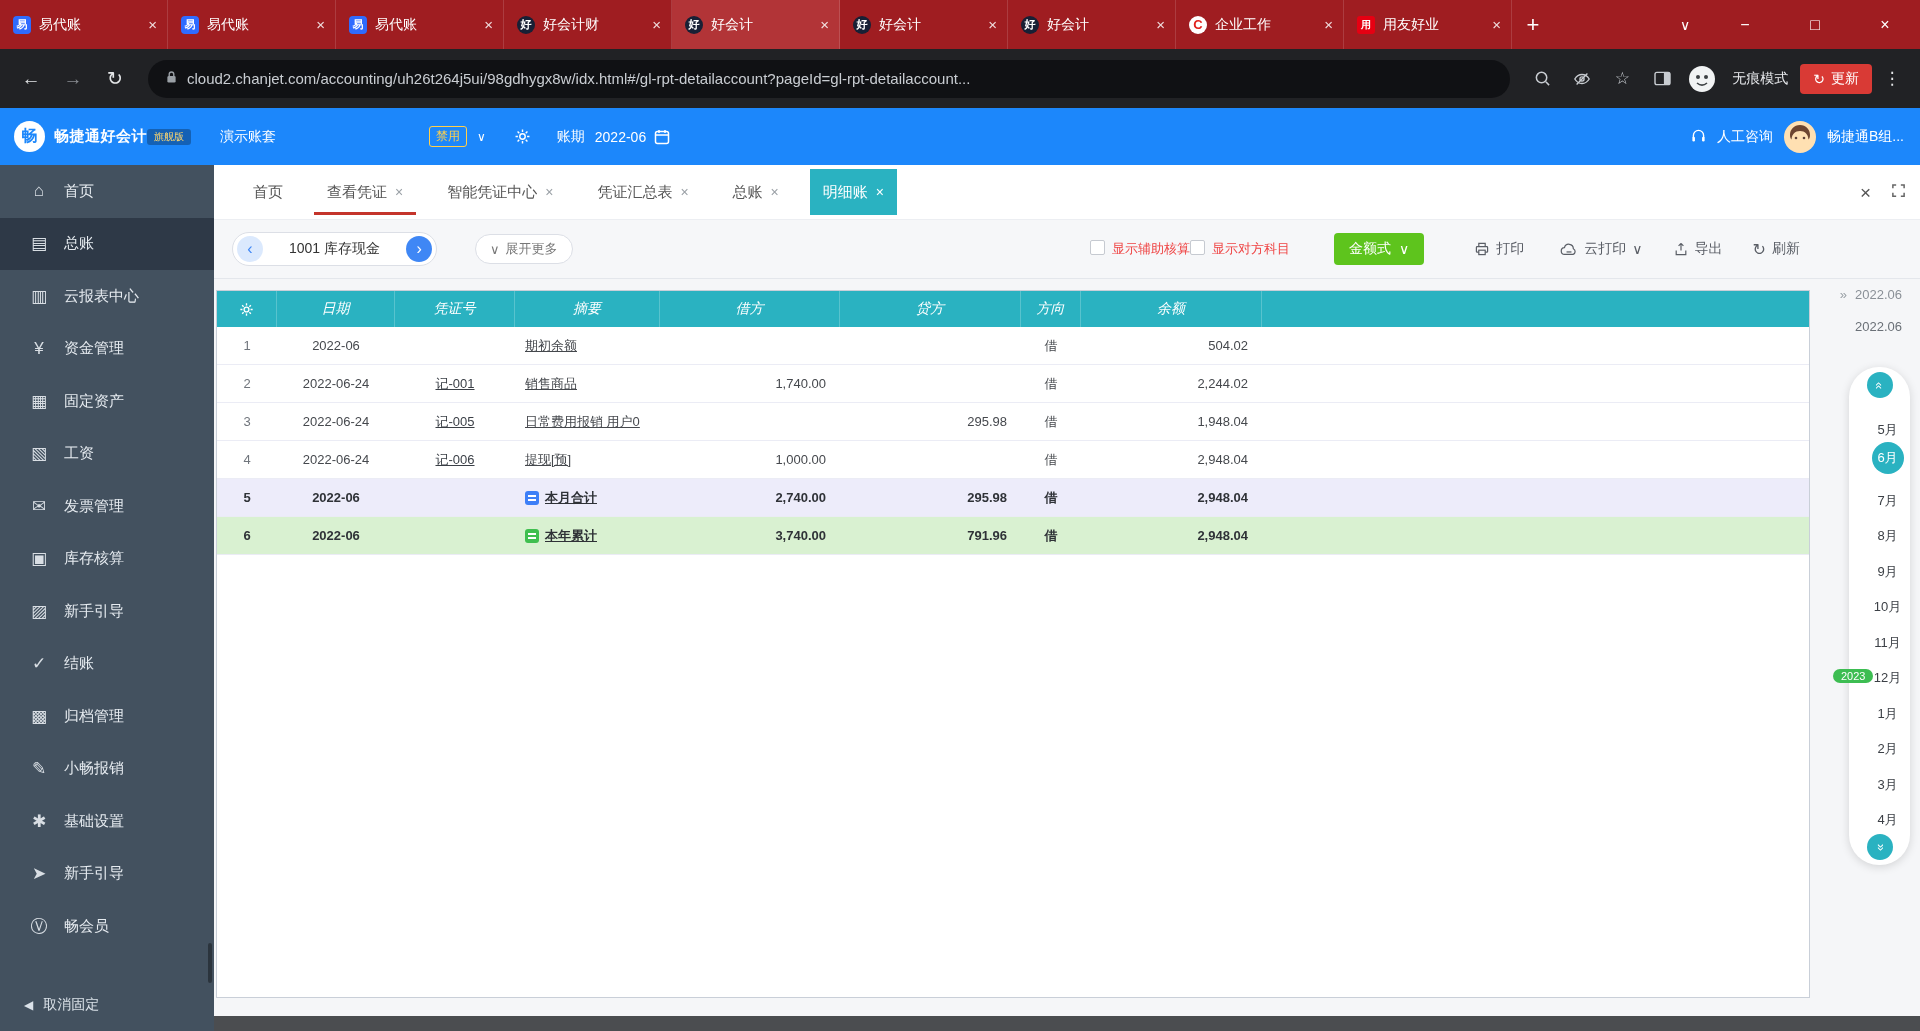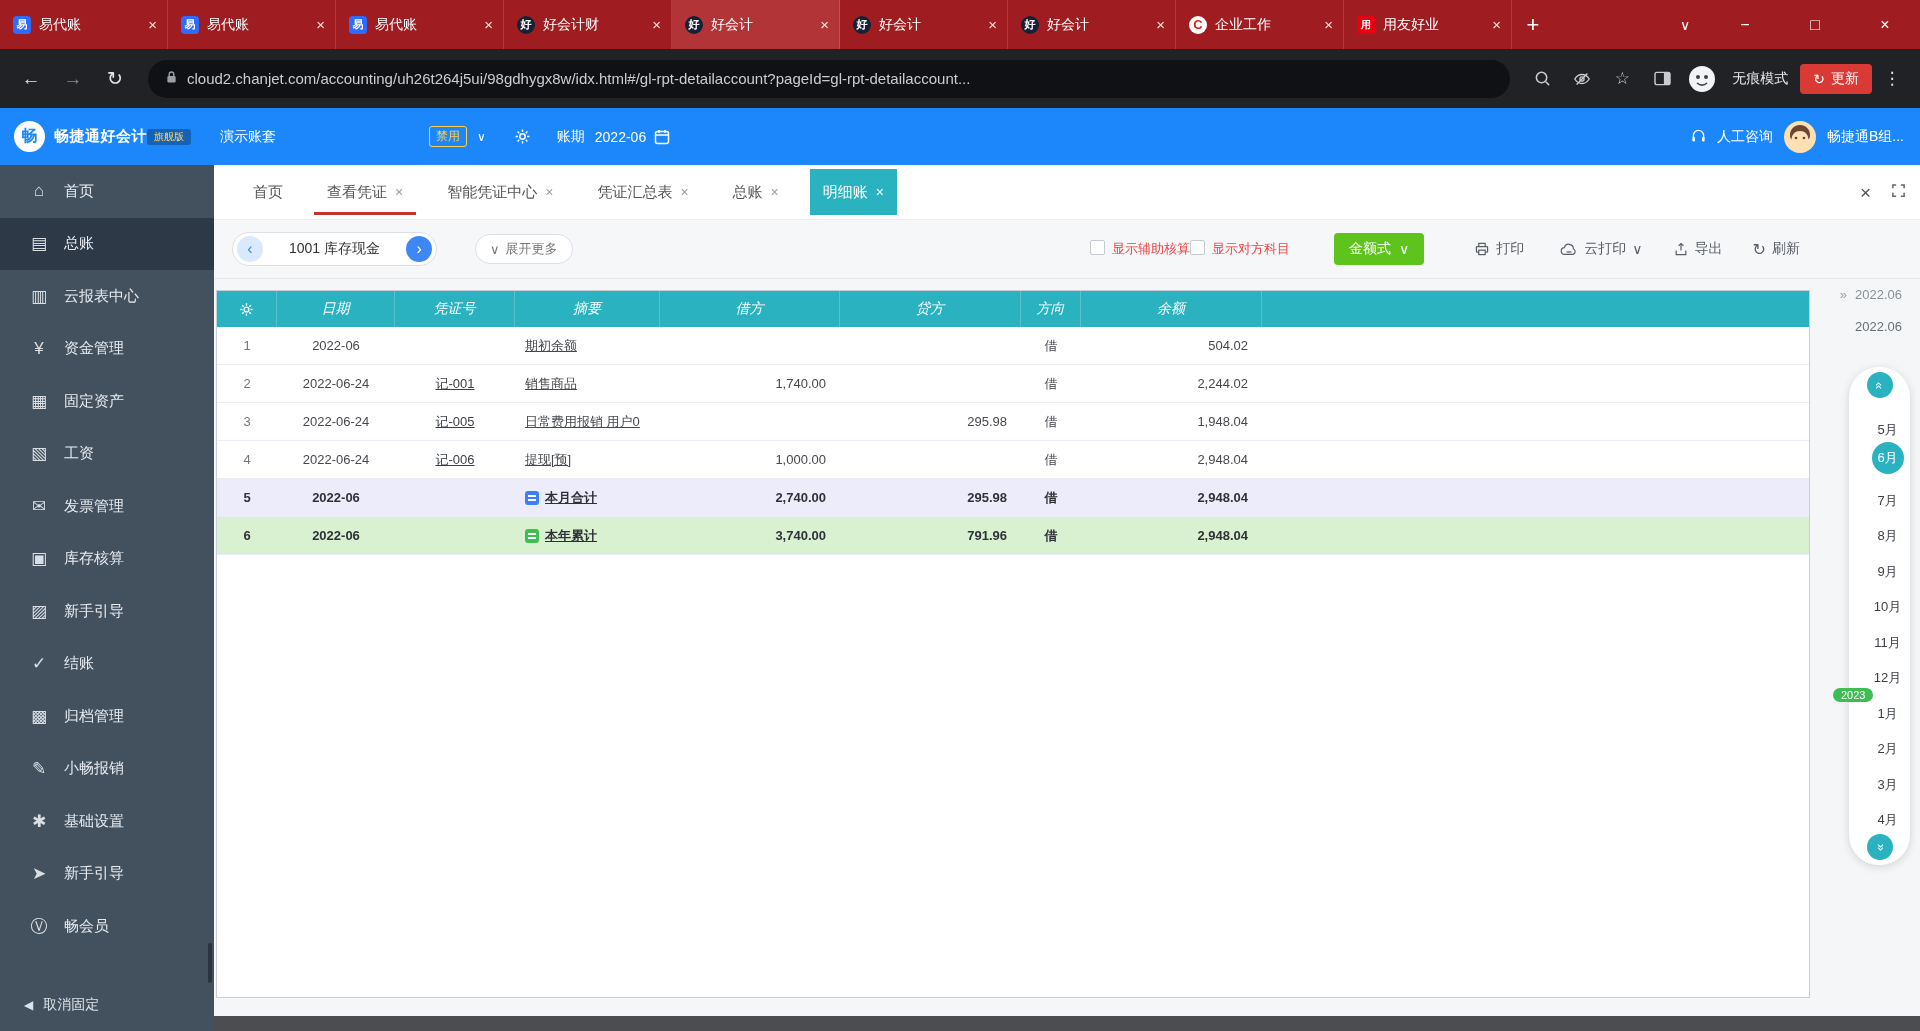--- a/index.html
+++ b/index.html
@@ -112,21 +112,21 @@
 .collapse-ic { font-size:13px; color:#9aa0a6; }
 .period-row2 { position:absolute; top:154px; right:18px; color:#6a7077; font-size:13px; }
 .month-panel { position:absolute; top:202px; right:10px; width:61px; height:498px; background:#fff; border-radius:30px; box-shadow:0 2px 10px rgba(0,0,0,.14); display:flex; flex-direction:column; align-items:center; }
 .scroll-btn { width:26px; height:26px; border-radius:50%; background:#2ab2c1; color:#fff; display:flex; align-items:center; justify-content:center; margin:5px 0; flex:none; }
 .scroll-btn.up span { display:inline-block; transform:rotate(90deg); font-size:13px; }
 .scroll-btn.down span { display:inline-block; transform:rotate(-90deg); font-size:13px; }
 .months { width:100%; display:flex; flex-direction:column; }
 .month { height:35.5px; display:flex; align-items:flex-end; justify-content:center; font-size:13px; color:#3c4046;padding-left:16px; }
 .month span { display:flex; align-items:center; justify-content:center; }
 .month.active span { width:32px; height:32px; border-radius:50%; background:#2ab2c1; color:#fff; }
-.year-badge { position:absolute; left:-16px; top:321px; background:#3dbd52; color:#fff; font-size:11px; padding:1px 8px; border-radius:8px; }
+.year-badge { position:absolute; left:-16px; top:302px; background:#3dbd52; color:#fff; font-size:11px; padding:1px 8px; border-radius:8px; }
 
 
 .bottom-bar { position:absolute; left:214px; right:0; bottom:0; height:15px; background:#4b4d50; z-index:5; }
 </style>
 </head>
 <body>
 
 <div class="screen" data-interactable="false">
 
   <header class="tabbar" data-interactable="false">

